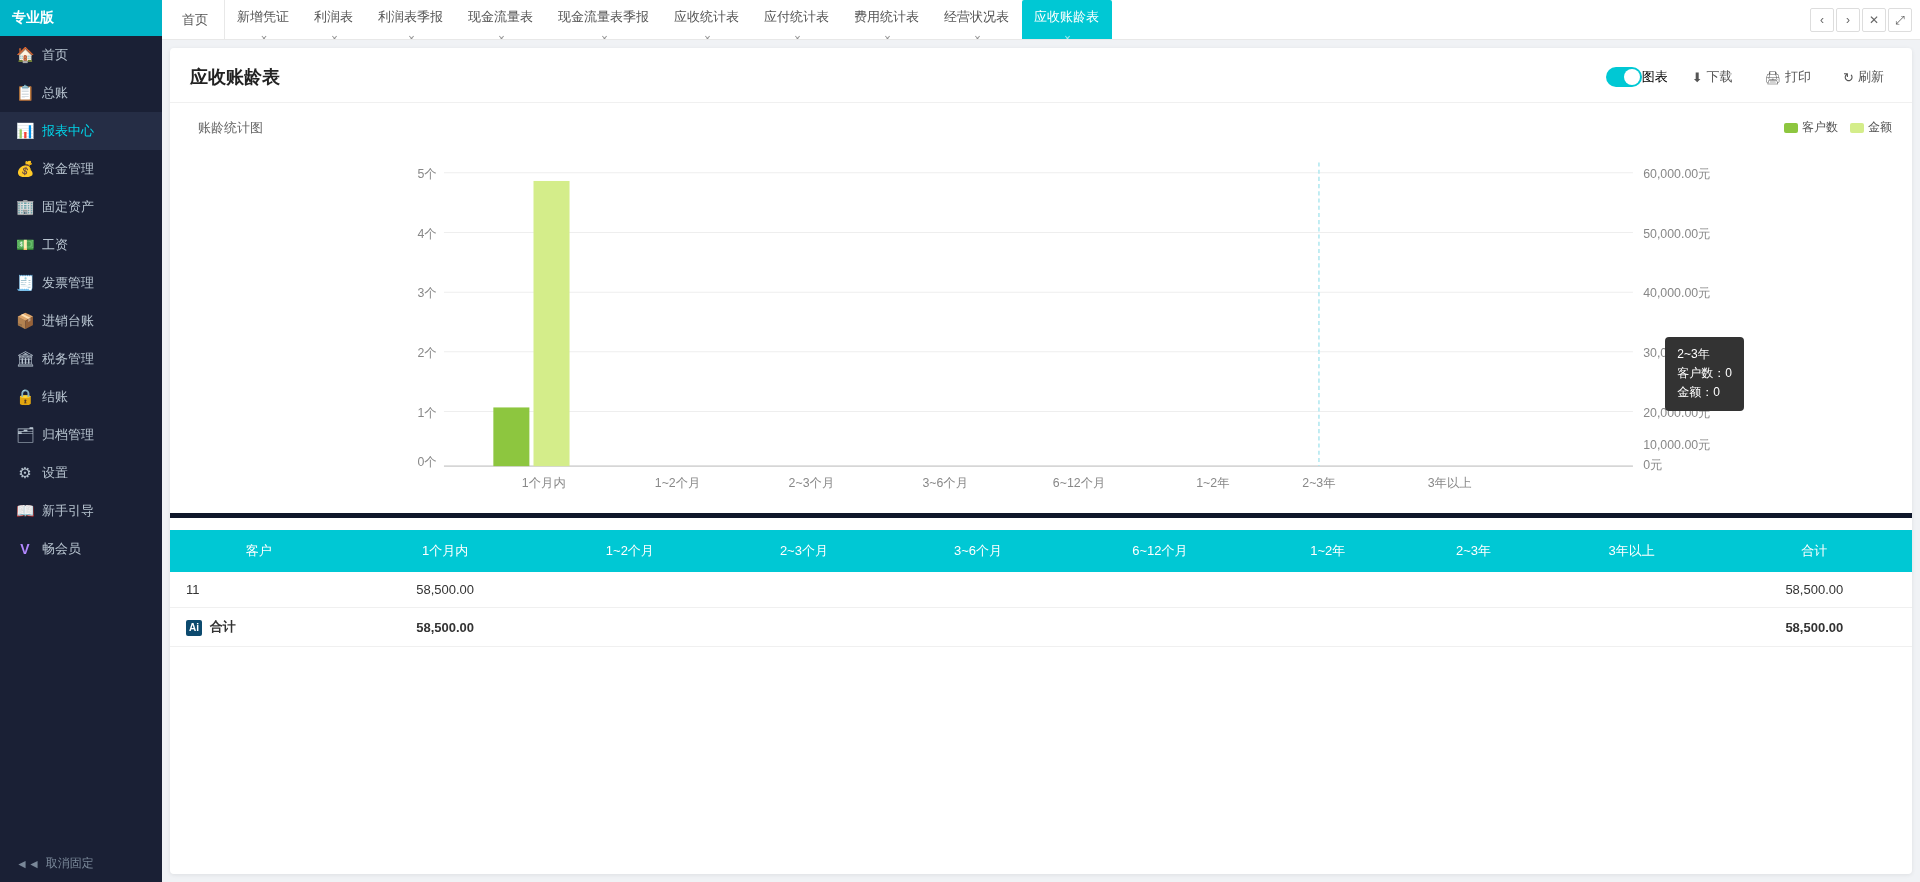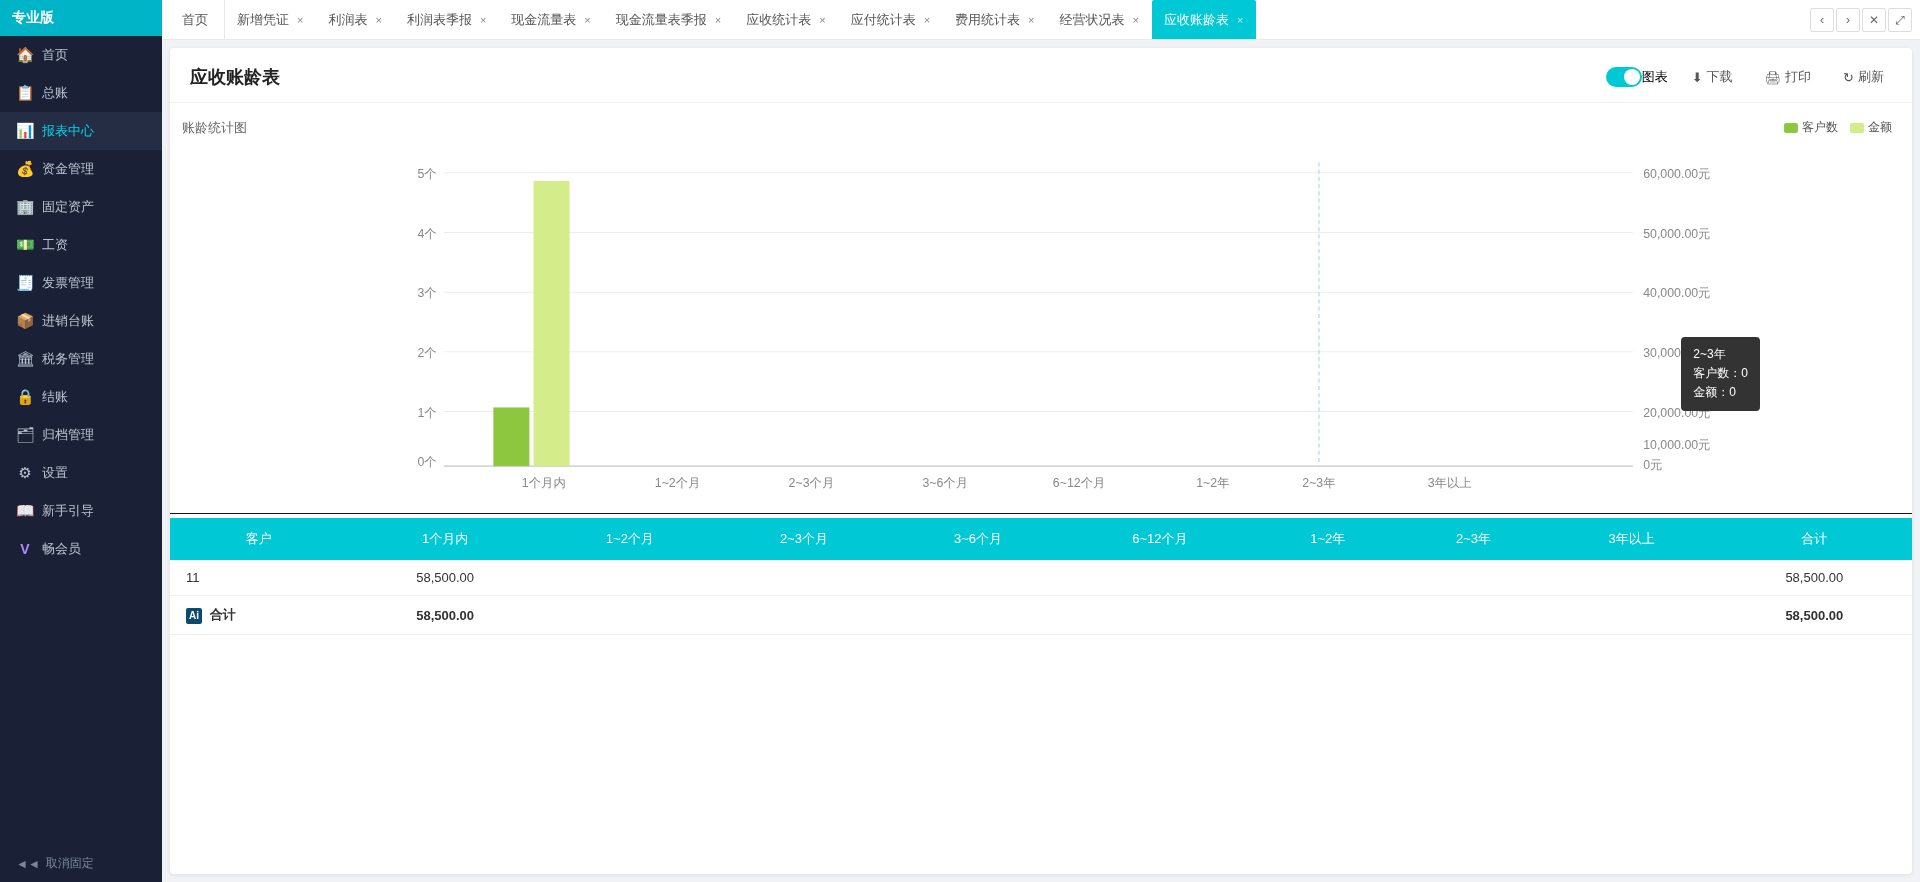--- a/index.html
+++ b/index.html
@@ -74,20 +74,21 @@
       display: flex;
       align-items: center;
       padding: 8px 12px;
       height: 40px;
       font-size: 13px;
       color: #555;
       cursor: pointer;
       white-space: nowrap;
       border-right: 1px solid transparent;
       gap: 6px;
+      flex-direction: column;
     }
     .tab-item.active {
       background: #00c8d4;
       color: white;
       border-radius: 2px 2px 0 0;
     }
     .tab-item .close-x {
       font-size: 11px;
       opacity: 0.7;
       margin-left: 2px;
@@ -180,22 +181,22 @@
       align-items: center;
       gap: 4px;
       cursor: pointer;
       color: #555;
       font-size: 13px;
       padding: 4px 8px;
     }
 
     
     .chart-section {
-      padding: 16px 12px;
-      border-bottom: 1px solid #0f172a;
+      padding: 16px 28px;
+      border-bottom: 5px solid #0f172a;
       position: relative;
     }
     .chart-title {
       font-size: 13px;
       color: #666;
       margin-bottom: 10px;
     }
     .chart-legend {
       position: absolute;
       top: 16px;
@@ -236,21 +237,21 @@
       border-radius: 4px;
       font-size: 12px;
       line-height: 1.6;
       pointer-events: none;
       right: 140px;
       top: 190px;
     }
 
     
     .table-section {
-      padding: 4px 0 20px;
+      padding: 12px 0 20px;
     }
     .data-table {
       width: 100%;
       border-collapse: collapse;
     }
     .data-table thead tr {
       background: #00c8d4;
       color: white;
     }
     .data-table thead th {

